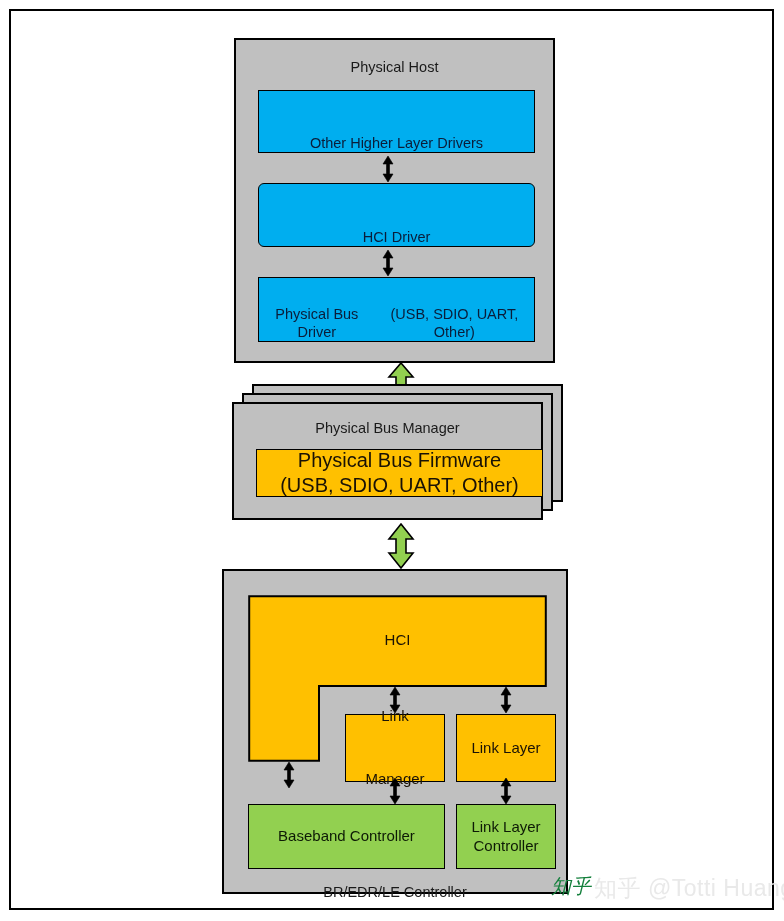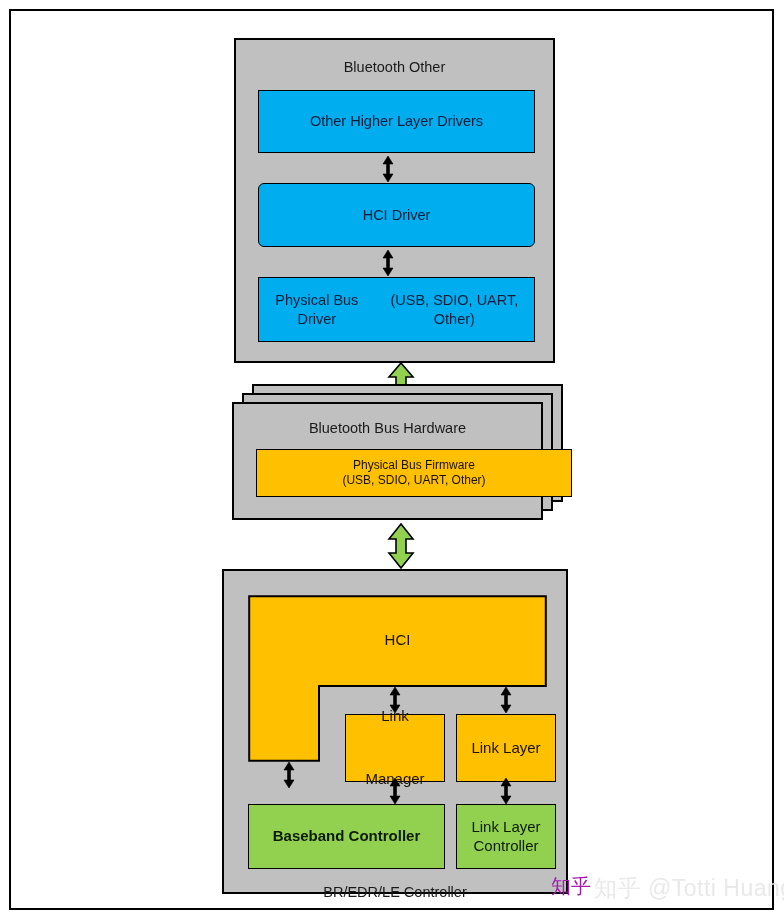--- a/index.html
+++ b/index.html
@@ -39,21 +39,21 @@
     position: absolute;
     border: 1.5px solid #000000;
     box-sizing: border-box;
     display: flex;
     align-items: center;
     justify-content: center;
     text-align: center;
     line-height: 1.25;
     color: #0b1b33;
   }
-  .blue { background: #00aeef; color: #0a1d3a; }
+  .blue { background: #00aeef; color: #0a1d3a; align-items: flex-end; }
   .orange { background: #ffc000; color: #1a1205; }
   .green { background: #92d050; color: #0d1a05; }
 
   .caption {
     position: absolute;
     width: 100%;
     text-align: center;
     color: #1a1a1a;
     font-size: 14.5px;
   }
@@ -96,35 +96,36 @@
   .watermark {
     position: absolute;
     color: #e9e9e9;
     font-size: 23px;
     letter-spacing: 0.5px;
     white-space: nowrap;
     user-select: none;
   }
   .watermark-faint {
     position: absolute;
-    color: #a21caf;
+    color: #15803d;
     font-size: 20px;
     white-space: nowrap;
     user-select: none;
+    font-style: italic;
   }
 </style>
 </head>
 <body>
 
 <div id="page">
   <div id="frame">
 
     <div class="grey-box" style="left:223px; top:27px; width:321px; height:325px;">
 
-      <div class="caption" style="left:0; top:19px;">Bluetooth Other</div>
+      <div class="caption" style="left:0; top:19px;">Physical Host</div>
 
       <div class="inner-box blue" style="left:22px; top:50px; width:277px; height:63px; font-size:14.5px;">
         <span>Other Higher Layer Drivers</span>
       </div>
 
       <div class="blk-arrow" style="left:144px; top:115px;">
         <svg width="16" height="28" viewBox="0 0 16 28">
           <path d="M8 1 L13 9 L9.5 9 L9.5 19 L13 19 L8 27 L3 19 L6.5 19 L6.5 9 L3 9 Z" fill="#000000" stroke="#000000" stroke-width="0.6"></path>
         </svg>
       </div>
@@ -152,23 +153,23 @@
     </div>
 
     <div>
 
       <div class="stack-card" style="left:241px; top:373px; width:311px; height:118px;"></div>
 
       <div class="stack-card" style="left:231px; top:382px; width:311px; height:118px;"></div>
 
       <div class="stack-card" style="left:221px; top:391px; width:311px; height:118px;">
 
-        <div class="caption" style="left:0; top:16px;">Bluetooth Bus Hardware</div>
-
-        <div class="inner-box orange" style="left:22px; top:45px; width:316px; height:48px; font-size:12px; flex-direction:column;">
+        <div class="caption" style="left:0; top:16px;">Physical Bus Manager</div>
+
+        <div class="inner-box orange" style="left:22px; top:45px; width:287px; height:48px; font-size:20px; flex-direction:column;">
           <span>Physical Bus Firmware</span>
           <span>(USB, SDIO, UART, Other)</span>
         </div>
       </div>
     </div>
 
     <div class="grn-arrow" style="left:375px; top:511px;">
       <svg width="30" height="48" viewBox="0 0 30 48">
         <path d="M15 2 L27 17 L20 17 L20 31 L27 31 L15 46 L3 31 L10 31 L10 17 L3 17 Z" fill="#92d050" stroke="#000000" stroke-width="1.6" stroke-linejoin="miter"></path>
       </svg>
@@ -215,21 +216,21 @@
           <path d="M8 1 L13 9 L9.5 9 L9.5 19 L13 19 L8 27 L3 19 L6.5 19 L6.5 9 L3 9 Z" fill="#000000" stroke="#000000" stroke-width="0.6"></path>
         </svg>
       </div>
 
       <div class="blk-arrow" style="left:274px; top:206px;">
         <svg width="16" height="28" viewBox="0 0 16 28">
           <path d="M8 1 L13 9 L9.5 9 L9.5 19 L13 19 L8 27 L3 19 L6.5 19 L6.5 9 L3 9 Z" fill="#000000" stroke="#000000" stroke-width="0.6"></path>
         </svg>
       </div>
 
-      <div class="inner-box green" style="left:24px; top:233px; width:197px; height:65px; font-size:15px;font-weight:bold;">
+      <div class="inner-box green" style="left:24px; top:233px; width:197px; height:65px; font-size:15px;">
         <span>Baseband Controller</span>
       </div>
 
       <div class="inner-box green" style="left:232px; top:233px; width:100px; height:65px; font-size:15px; flex-direction:column;">
         <span>Link Layer</span>
         <span>Controller</span>
       </div>
 
       <div class="caption" style="left:0; top:313px;">BR/EDR/LE Controller</div>
     </div>

